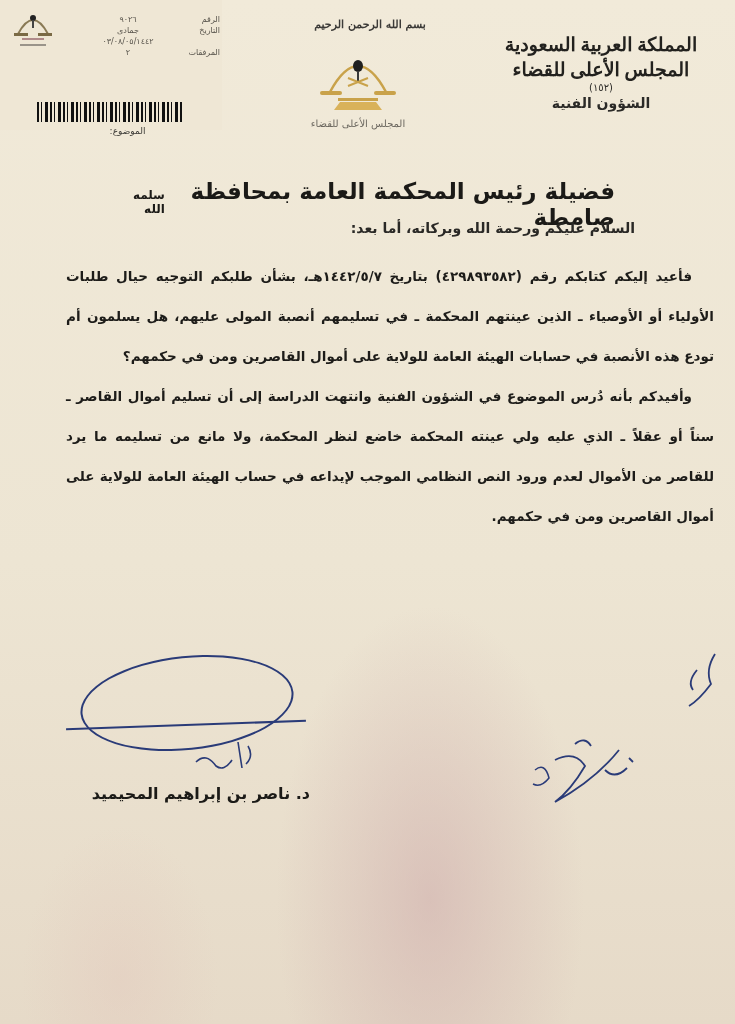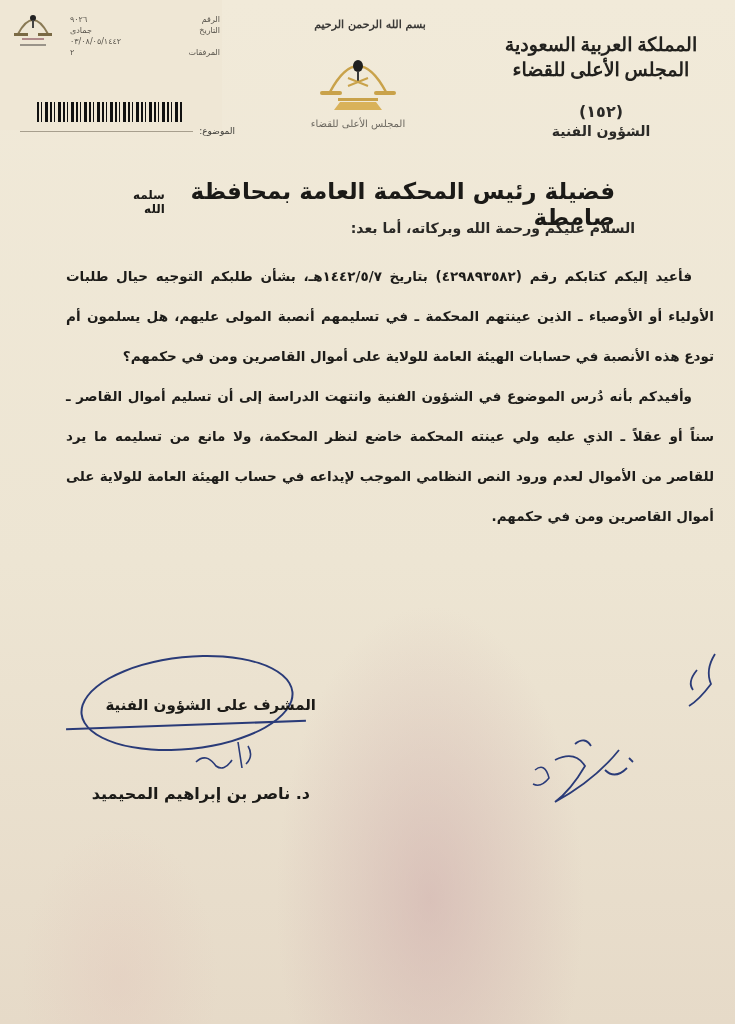--- a/index.html
+++ b/index.html
@@ -44,39 +44,40 @@
       font-size: 8px;
       color: #57534b;
     }
     .stamp-row {
       display: flex;
       justify-content: space-between;
       height: 11px;
       align-items: center;
     }
     .stamp-row .k { width: 34px; text-align: right; }
-    .stamp-row .v { flex: 1; text-align: left; padding-left: 10px; }
+    .stamp-row .v { flex: 1; text-align: center; padding-left: 10px; }
     .barcode {
       position: absolute;
       left: 37px; top: 102px;
       width: 146px; height: 20px;
       background: repeating-linear-gradient(90deg,
         #111 0px, #111 2px, transparent 2px, transparent 4px,
         #111 4px, #111 5px, transparent 5px, transparent 8px,
         #111 8px, #111 11px, transparent 11px, transparent 13px);
     }
     .subject-row {
       position: absolute;
       left: 20px; top: 126px;
       width: 215px;
       display: flex;
       align-items: center;
       gap: 6px;
       font-size: 9px;
       color: #3b3a36;
+      flex-direction: column;
     }
     .subject-row .line {
       flex: 1;
       border-bottom: 1px solid #a79f8e;
       height: 1px;
     }
 
     
     .basmala {
       position: absolute;
@@ -111,23 +112,23 @@
       text-align: center;
     }
     .org-line {
       font-family: Liberation Serif, serif;
       font-weight: bold;
       font-size: 19px;
       line-height: 25px;
       color: #22211e;
     }
     .org-num {
-      font-size: 16px;
-      font-weight: bold;
-      margin-top: 20px;
+      font-size: 10px;
+      font-weight: normal;
+      margin-top: 0;
       color: #2b2a27;
     }
     .org-dept {
       font-size: 14px;
       font-weight: bold;
       color: #2b2a27;
       margin-top: 2px;
     }
 
     
@@ -277,21 +278,20 @@
 <div class="greeting rtl">السلام عليكم ورحمة الله وبركاته، أما بعد:</div>
 
 <div class="body-text rtl">
   <p class="para">فأعيد إليكم كتابكم رقم (٤٢٩٨٩٣٥٨٢) بتاريخ ١٤٤٢/٥/٧هـ، بشأن طلبكم التوجيه حيال طلبات الأولياء أو الأوصياء ـ الذين عينتهم المحكمة ـ في تسليمهم أنصبة المولى عليهم، هل يسلمون أم تودع هذه الأنصبة في حسابات الهيئة العامة للولاية على أموال القاصرين ومن في حكمهم؟</p>
   <p class="para">وأفيدكم بأنه دُرس الموضوع في الشؤون الفنية وانتهت الدراسة إلى أن تسليم أموال القاصر ـ سناً أو عقلاً ـ الذي عليه ولي عينته المحكمة خاضع لنظر المحكمة، ولا مانع من تسليمه ما يرد للقاصر من الأموال لعدم ورود النص النظامي الموجب لإيداعه في حساب الهيئة العامة للولاية على أموال القاصرين ومن في حكمهم.</p>
 </div>
 
 <div class="sig-block">
   <div class="sig-oval"></div>
   <div class="sig-strike"></div>
-  <div class="sig-title rtl">المشرف على الشؤون الفنية</div>
   <svg class="sig-scribble" viewBox="0 0 100 50">
     <path d="M20 30 Q30 20 40 34 Q48 40 56 28 M62 10 L66 36 M72 14 Q78 24 70 32" fill="none" stroke="#2a3b78" stroke-width="1.6"></path>
   </svg>
   <div class="sig-name rtl">د. ناصر بن إبراهيم المحيميد</div>
 </div>
 
 <svg class="handwritten-right" viewBox="0 0 220 170">
   <path d="M200 14 Q190 30 196 44 Q184 60 174 66 M182 30 Q172 42 178 50" fill="none" stroke="#2a3b78" stroke-width="1.8"></path>
   <path d="M60 104 Q70 96 76 106 M40 120 Q60 110 70 126 Q56 150 40 162 Q80 140 104 110 M90 130 Q100 140 112 128 M114 118 L118 122" fill="none" stroke="#2a3b78" stroke-width="1.8"></path>
   <path d="M20 130 Q30 122 34 138 Q26 148 18 144" fill="none" stroke="#2a3b78" stroke-width="1.5"></path>

